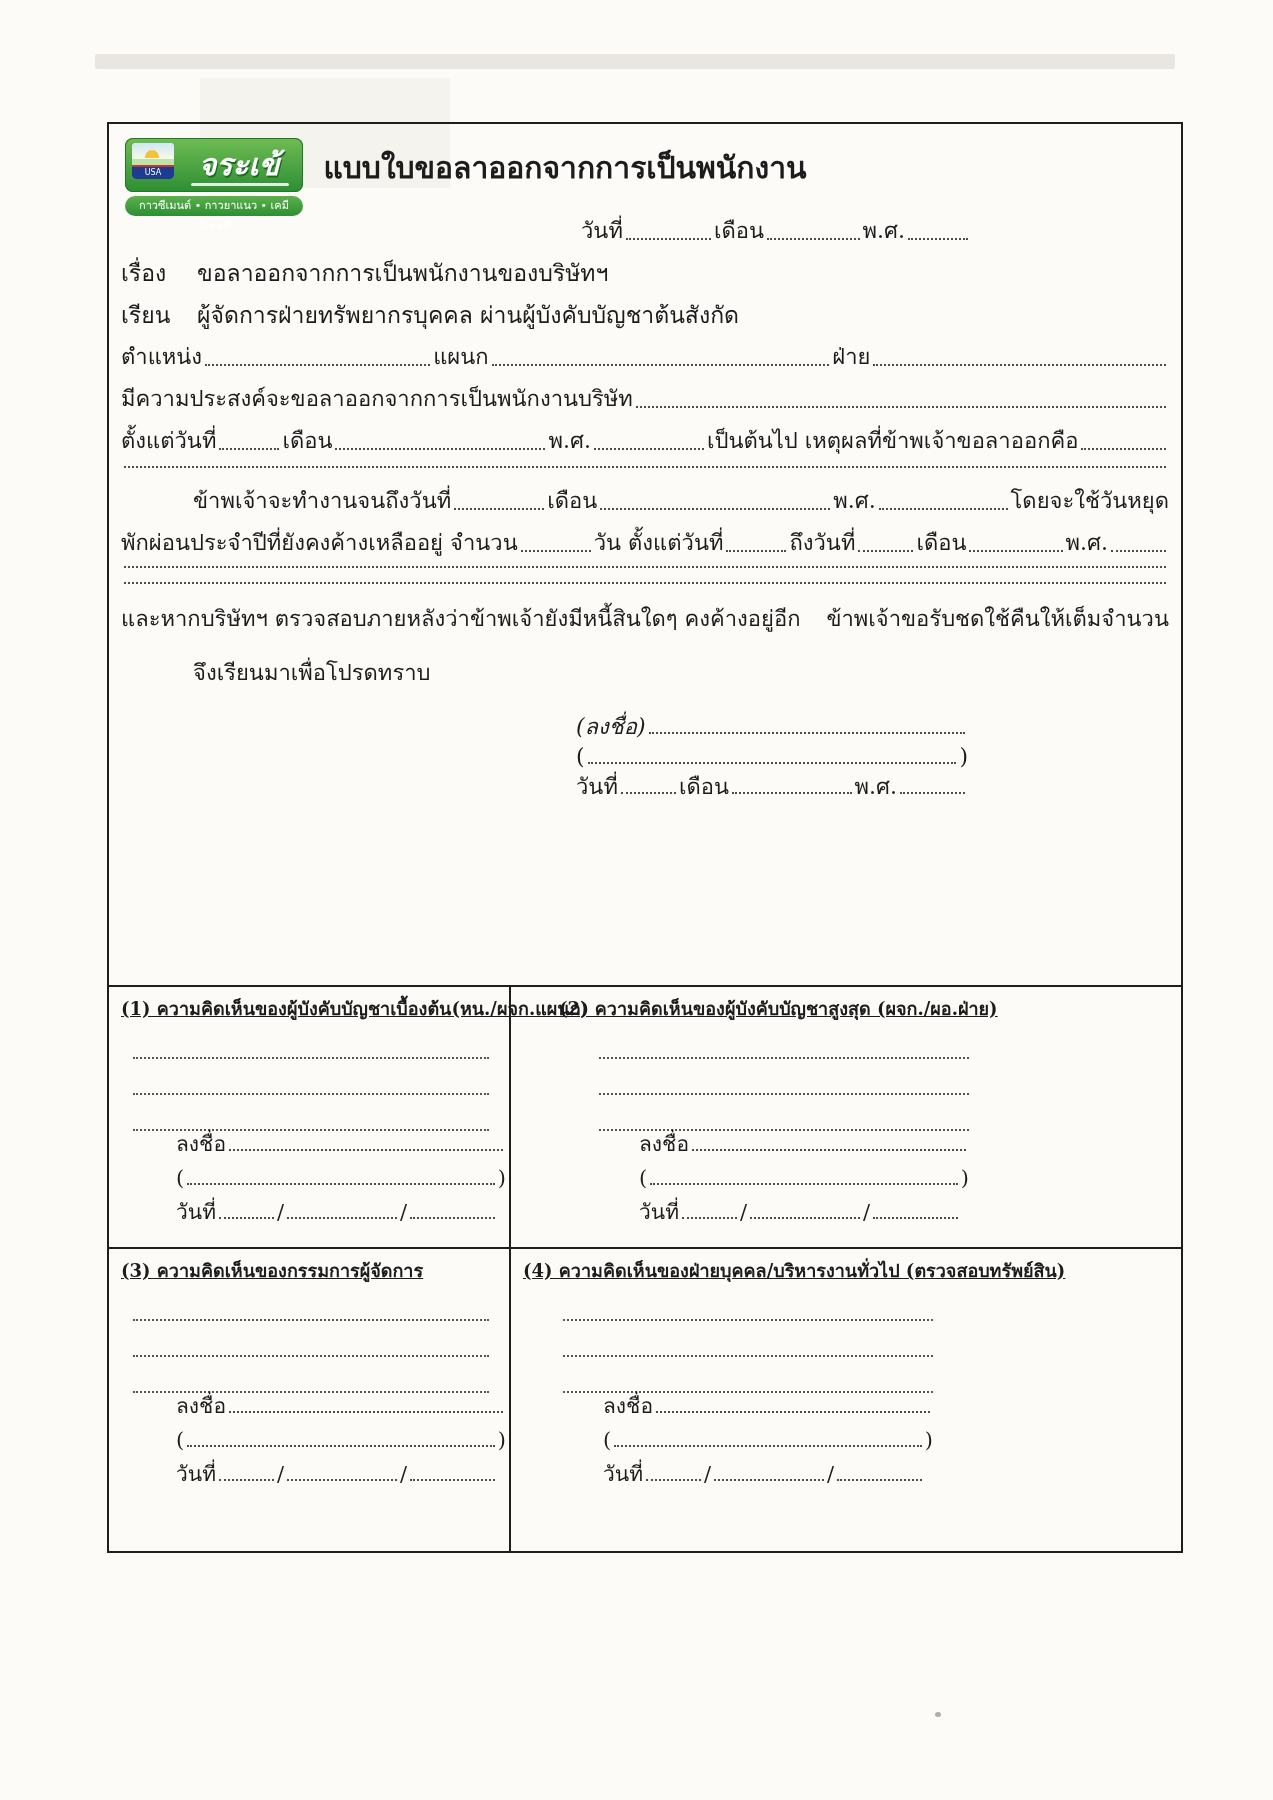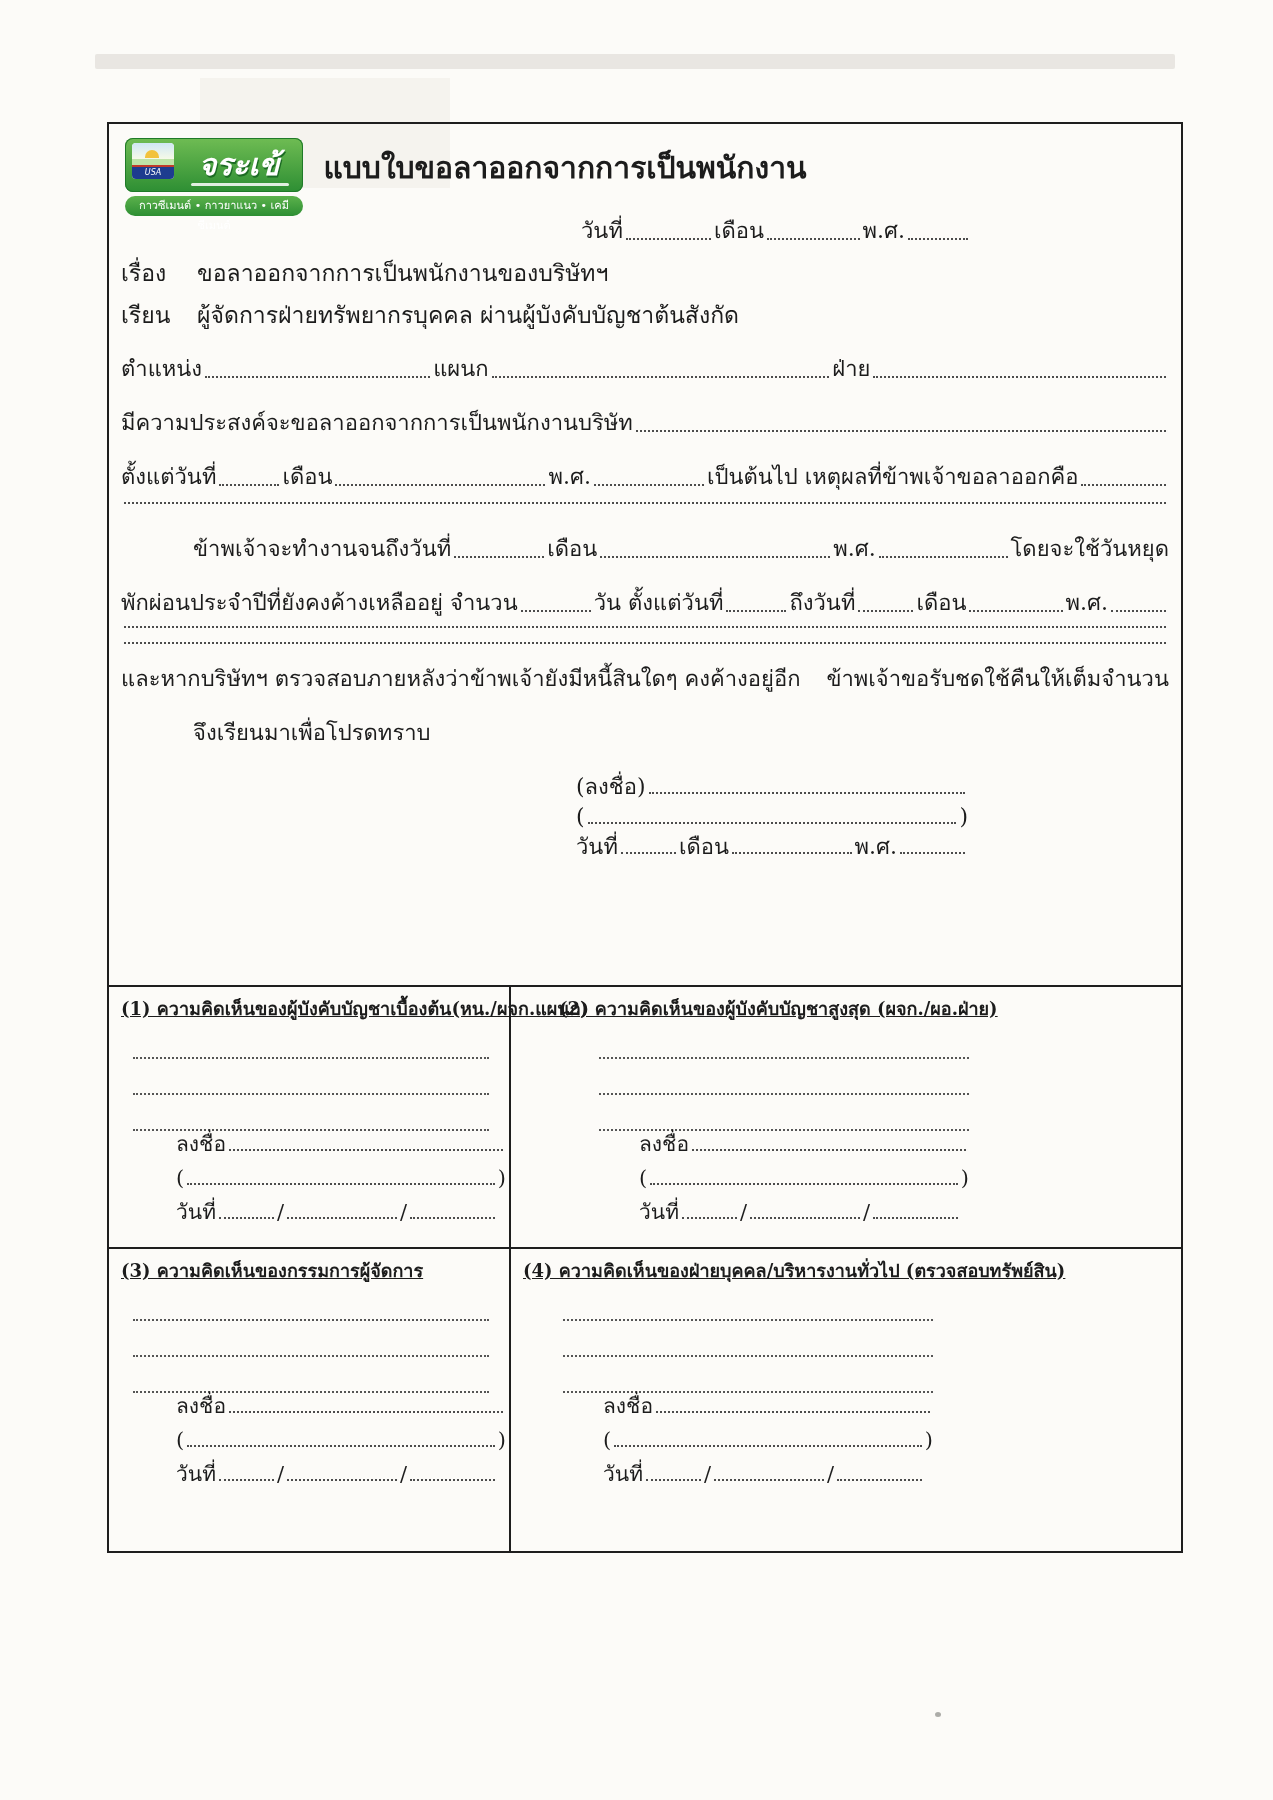--- a/index.html
+++ b/index.html
@@ -13,21 +13,21 @@
   .streak1{position:absolute;left:95px;top:54px;width:1080px;height:15px;background:#d9d6d0;opacity:.55;border-radius:2px;}
   .streak2{position:absolute;left:200px;top:78px;width:250px;height:110px;background:#e7e4de;opacity:.35;}
   .speck{position:absolute;left:935px;top:1712px;width:6px;height:5px;background:#8a8a86;border-radius:50%;opacity:.7;}
 
   .form{position:absolute;left:107px;top:122px;width:1072px;height:1427px;border:2px solid #1e1e1e;background:transparent;}
   .content{position:relative;height:859px;padding:0 12px;overflow:hidden;}
 
   
   .logo{position:absolute;left:16px;top:14px;width:178px;z-index:2;}
   .logo-main{height:54px;background:linear-gradient(180deg,#6fbc53,#2d8e33);border-radius:8px;position:relative;box-shadow:inset 0 0 0 1px #1f7a28;}
-  .logo-tile{position:absolute;left:7px;top:5px;width:42px;height:36px;background:#fff;border-radius:4px;overflow:hidden;font-style:italic;}
+  .logo-tile{position:absolute;left:7px;top:5px;width:42px;height:36px;background:#fff;border-radius:4px;overflow:hidden;}
   .tile-sky{height:16px;background:linear-gradient(#cfe7f4,#f6fae8);position:relative;}
   .tile-sun{position:absolute;left:13px;top:7px;width:14px;height:8px;background:#f2c23c;border-radius:7px 7px 0 0;}
   .tile-ground{height:6px;background:#bfe3a8;}
   .tile-usa{height:12px;background:#1d3c8f;color:#fff;font-size:8px;line-height:12px;text-align:center;
     font-family:"DejaVu Sans","Liberation Sans",sans-serif;border-top:2px solid #c03a2b;}
   .logo-brand{position:absolute;left:56px;top:3px;right:6px;text-align:center;color:#fff;
     font-size:30px;font-weight:bold;font-style:italic;text-shadow:1px 2px 0 #1c6b24;
     font-family:"DejaVu Sans","Liberation Sans",sans-serif;}
   .logo-slogan{position:absolute;left:66px;bottom:6px;right:14px;height:3px;background:rgba(255,255,255,.85);border-radius:2px;}
   .logo-pill{margin-top:4px;height:20px;border-radius:10px;background:linear-gradient(180deg,#5cb24c,#2d8e33);
@@ -42,33 +42,33 @@
   .fill{flex:1 1 auto;border-bottom:2px dotted #4c4c4c;margin:0 3px 6px;min-width:10px;} .fx55{flex:0 1 55px;} .fx60{flex:0 1 60px;} .fx65{flex:0 1 65px;}
   .fx70{flex:0 1 70px;} .fx85{flex:0 1 85px;} .fx90{flex:0 1 90px;} .fx110{flex:0 1 110px;} .fx210{flex:0 1 210px;} .fx230{flex:0 1 230px;}
 
   .date-line{width:390px;margin:30px 0 0 460px;}
   .meta{display:flex;font-size:23px;line-height:30px;margin-top:12px;}
   .meta:first-of-type{margin-top:12px;}
   .meta-label{width:76px;flex:0 0 76px;}
   .indent{padding-left:72px;}
 
   .l1{margin-top:16px;}
-  .lrow{margin-top:24px;}
+  .lrow{margin-top:12px;}
   .fullline{margin-top:10px;}
   .cbline{margin-top:22px;align-items:center;}
   .cb{width:20px;height:20px;border:2px solid #222;display:inline-block;background:#fff;}
   .cb-gap1{margin-left:34px;} .cb-lab{margin-left:12px;} .cb-gap2{margin-left:30px;} .cb-rest{margin-left:30px;}
   .debtline{margin-top:8px;line-height:26px;}
   .guar1{margin-top:14px;justify-content:space-between;}
   .guar2{margin-top:6px;}
   .closing{margin-top:24px;}
 
   .sigblock{margin:26px 0 0 455px;width:392px;}
   .sigblock .line{line-height:26px;margin-top:4px;}
-  .sigblock .line:first-child{margin-top:0;}
+  .sigblock .line:first-child{margin-top:0;font-style:italic;}
 
   
   .opinion-table{position:absolute;left:0;right:0;bottom:0;height:564px;border-top:2px solid #1e1e1e;
     display:grid;grid-template-columns:402px 1fr;grid-template-rows:262px 1fr;}
   .cell{padding:8px 12px;font-size:21px;position:relative;}
   .c1{border-right:2px solid #1e1e1e;border-bottom:2px solid #1e1e1e;}
   .c2{border-bottom:2px solid #1e1e1e;padding-left:48px;}
   .c3{border-right:2px solid #1e1e1e;}
   .cell-header{font-size:18px;font-weight:700;text-decoration:underline;white-space:nowrap;line-height:28px;}
   .cdots{border-bottom:2px dotted #555;height:34px;}

